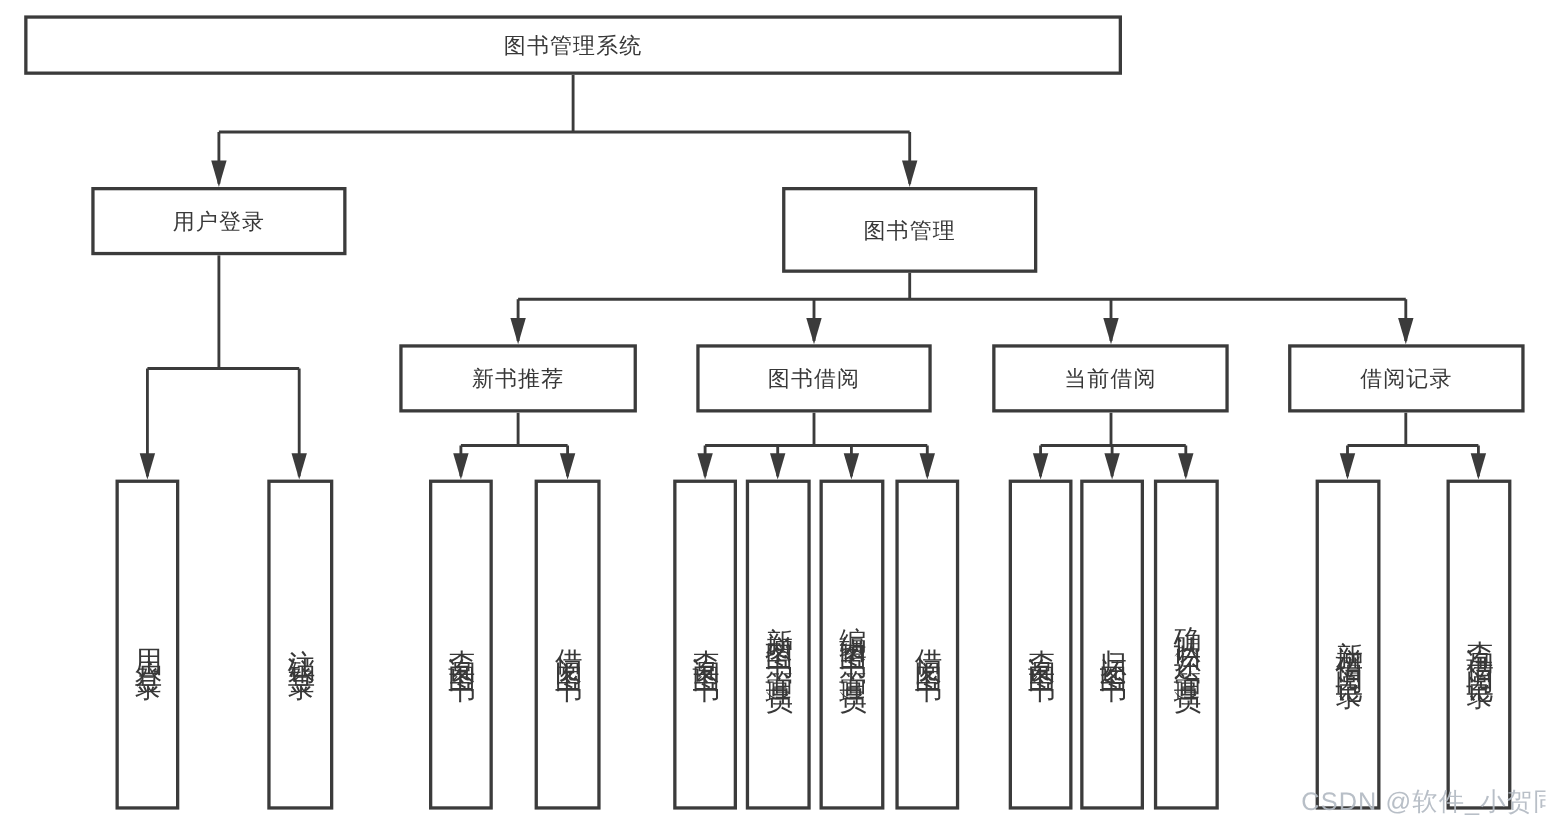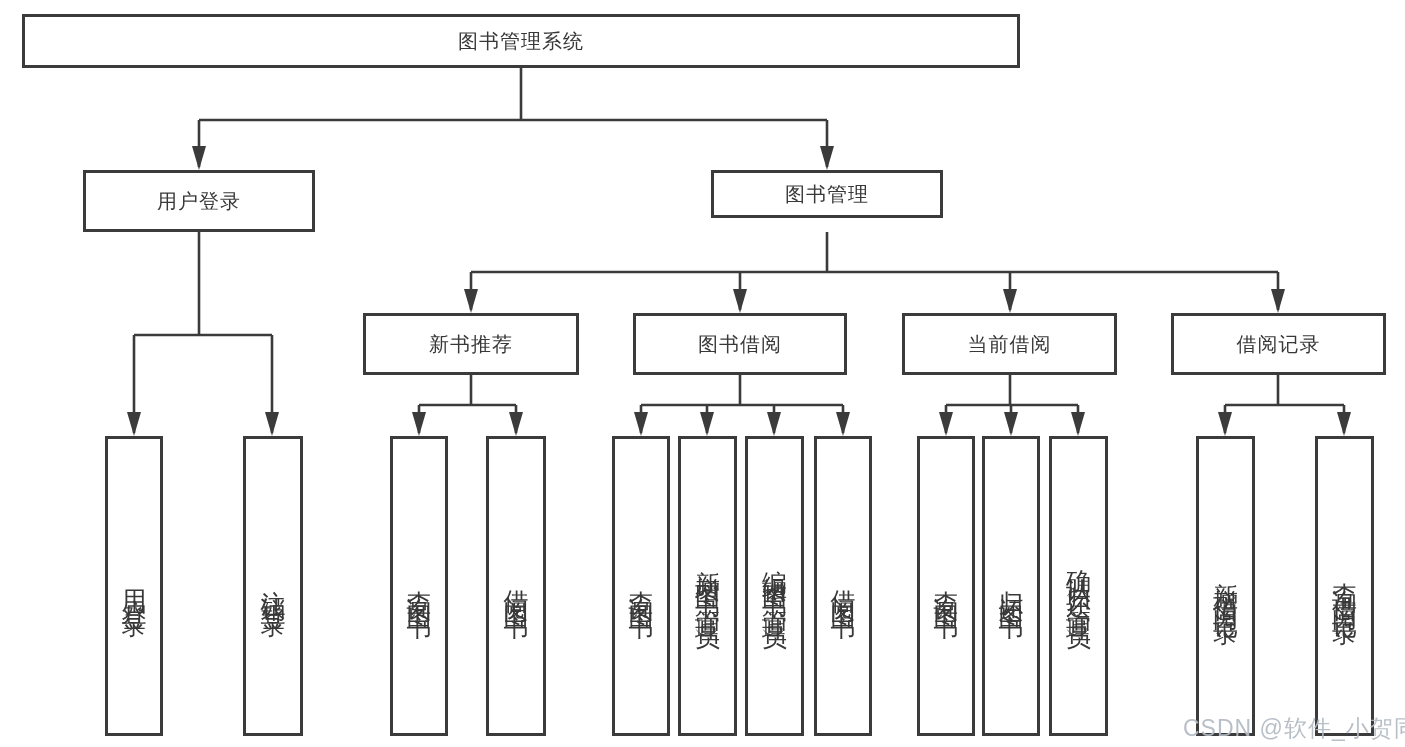--- a/index.html
+++ b/index.html
@@ -128,21 +128,21 @@
     <polygon points="1337,412 1351,412 1344,436"></polygon>
   </svg>
 
   <div class="node h root" style="left:22px; top:14px; width:998px; height:54px;">
     <span>图书管理系统</span>
   </div>
 
   <div class="node h" style="left:83px; top:170px; width:232px; height:62px;">
     <span>用户登录</span>
   </div>
-  <div class="node h" style="left:711px; top:170px; width:232px; height:48px;">
+  <div class="node h" style="left:711px; top:170px; width:232px; height:78px;">
     <span>图书管理</span>
   </div>
 
   <div class="node h" style="left:363px; top:313px; width:216px; height:62px;">
     <span>新书推荐</span>
   </div>
   <div class="node h" style="left:633px; top:313px; width:214px; height:62px;">
     <span>图书借阅</span>
   </div>
   <div class="node h" style="left:902px; top:313px; width:215px; height:62px;text-align:right;">

